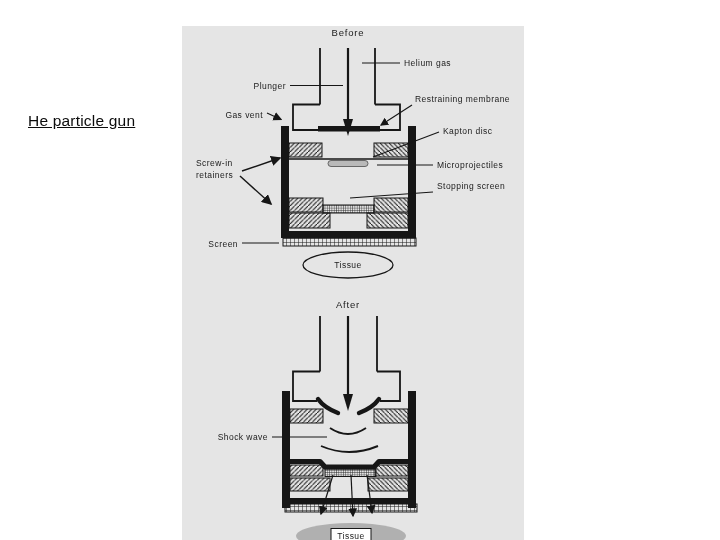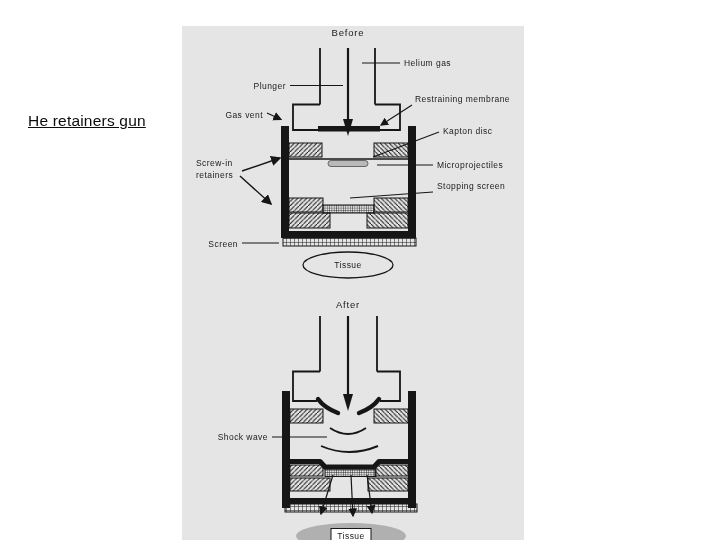--- a/index.html
+++ b/index.html
@@ -31,21 +31,21 @@
     letter-spacing:0.45px;
   }
   .lbl{font-size:8.5px;}
   .ttl{font-size:9.5px;letter-spacing:0.8px;}
 </style>
 </head>
 <body>
 
 <div>
 
-  <div class="slide-title">He retainers gun</div>
+  <div class="slide-title">He particle gun</div>
 
   <div class="figure-panel">
     <svg width="342" height="523" viewBox="0 0 342 523">
       <defs>
         <pattern id="hatchL" patternUnits="userSpaceOnUse" width="4.5" height="4.5">
           <path d="M0,4.5 L4.5,0" stroke="#1c1c1c" stroke-width="1.1"></path>
         </pattern>
         <pattern id="hatchR" patternUnits="userSpaceOnUse" width="4.5" height="4.5">
           <path d="M0,0 L4.5,4.5" stroke="#1c1c1c" stroke-width="1.1"></path>
         </pattern>

